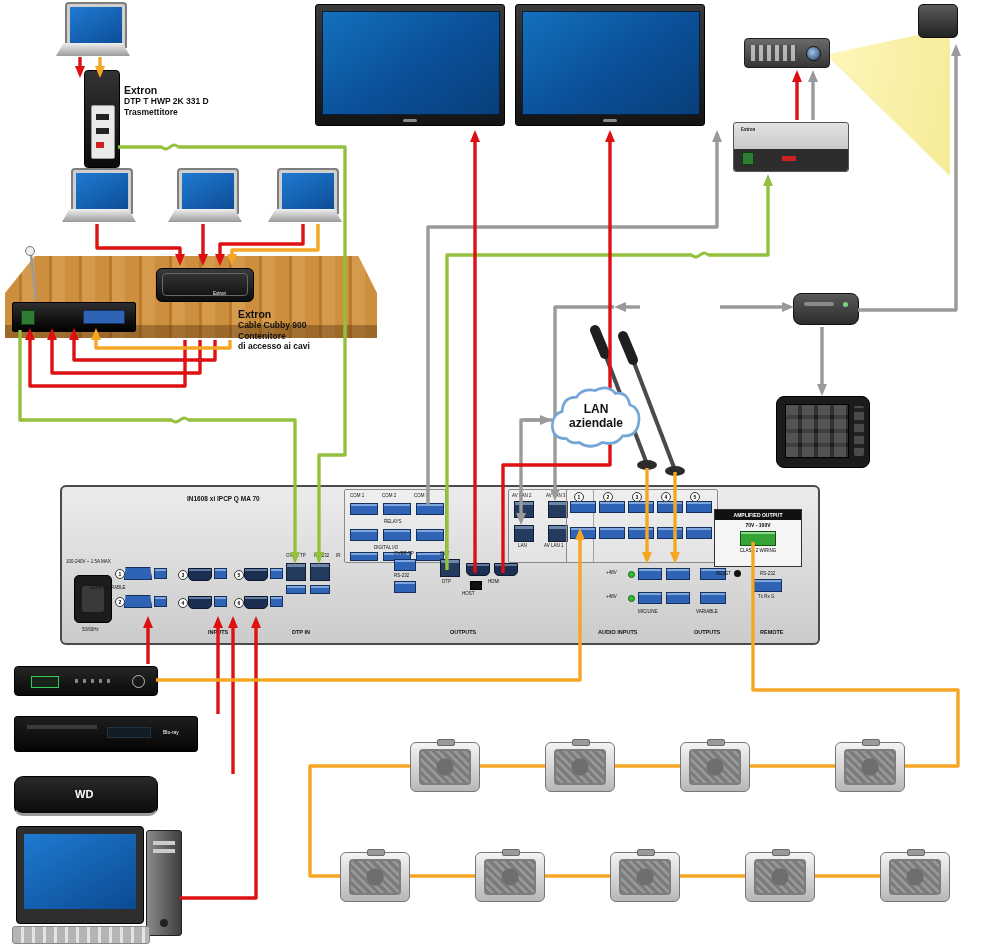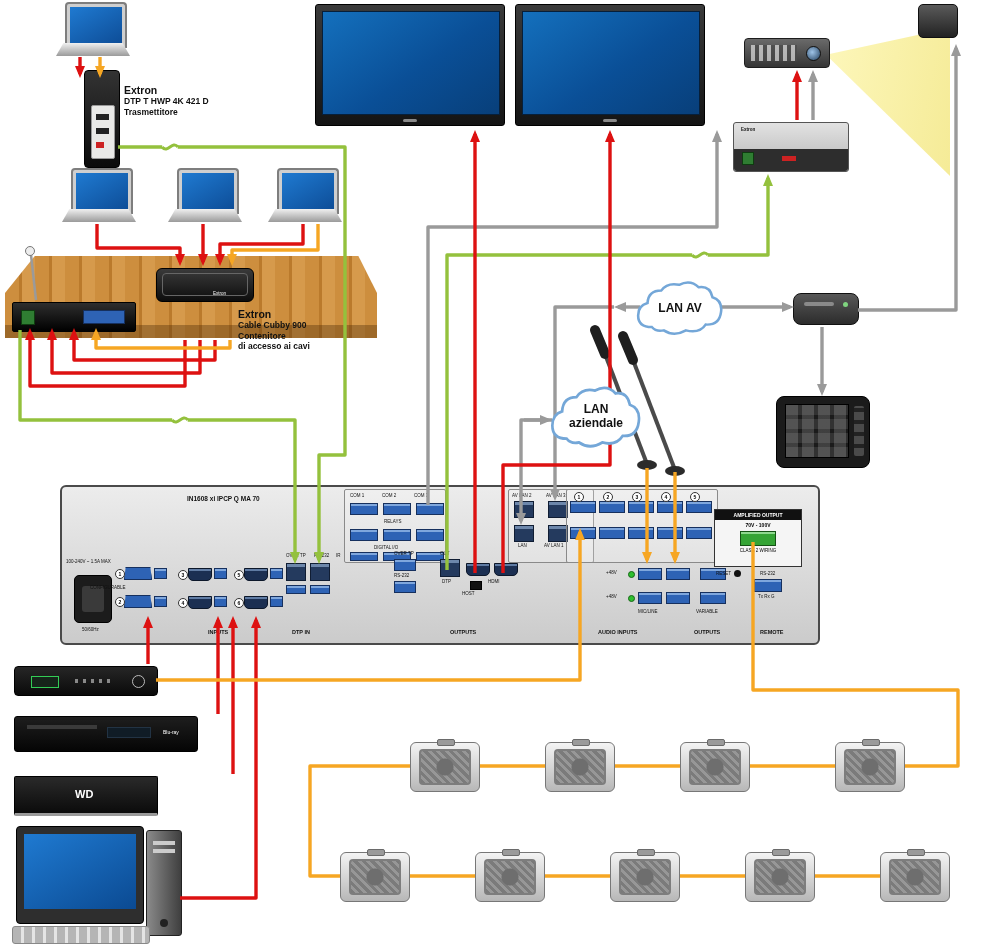--- a/index.html
+++ b/index.html
@@ -74,21 +74,21 @@
   .cloud .lab{position:absolute;left:0;width:100%;text-align:center;font-weight:bold;font-size:12px;color:#111;}
   .cbox{width:142px;height:28px;background:linear-gradient(#262626,#0a0a0a);border:1px solid #000;border-radius:4px;}
   .cbox .disp{position:absolute;left:16px;top:9px;width:26px;height:10px;background:#16241a;border:1px solid #3c5;}
   .cbox .pwr{position:absolute;right:12px;top:8px;width:11px;height:11px;border-radius:50%;border:1.5px solid #bbb;}
   .cbox .dots{position:absolute;left:60px;top:12px;width:40px;height:4px;
       background:repeating-linear-gradient(90deg,#888 0 3px,transparent 3px 8px);}
   .bray{width:182px;height:34px;background:linear-gradient(#1e1e1e,#050505);border:1px solid #000;border-radius:3px;}
   .bray .tray{position:absolute;left:12px;top:8px;width:70px;height:4px;background:#3a3a3a;}
   .bray .disp{position:absolute;left:92px;top:10px;width:42px;height:9px;background:#101c26;border:1px solid #234;}
   .wdbox{width:142px;height:36px;background:linear-gradient(#2a2a2a,#0b0b0b);border:1px solid #000;
-      border-radius:2px;border-bottom:3px solid #9a9a9a;}
+      border-radius:9px;border-bottom:3px solid #9a9a9a;}
   .pcmon{width:128px;height:98px;background:#2e2e2e;border:1px solid #000;border-radius:4px;
       padding:7px 7px 14px;box-sizing:border-box;}
   .pcmon .glass{width:100%;height:100%;background:linear-gradient(150deg,#1f7ad1,#0b4a92);}
   .kbd{width:136px;height:16px;background:#d8d8d8;border:1px solid #888;border-radius:3px;
       background-image:repeating-linear-gradient(90deg,#b5b5b5 0 8px,#e4e4e4 8px 11px);}
   .tower{width:34px;height:104px;background:linear-gradient(90deg,#8a8a8a,#3f3f3f);
       border:1px solid #222;border-radius:3px;}
   .tower .sl{position:absolute;left:6px;width:22px;height:4px;background:#ccc;}
   .tower .btn{position:absolute;left:13px;top:88px;width:8px;height:8px;border-radius:50%;background:#222;}
   .speaker{position:absolute;width:68px;height:48px;z-index:6;
@@ -161,21 +161,21 @@
   </div>
 
   <div class="dev wallplate" style="left:84px;top:70px;">
     <div class="face">
       <div class="slot" style="top:8px;"></div>
       <div class="slot" style="top:22px;"></div>
       <div class="slot" style="top:36px;width:8px;background:#c22;"></div>
     </div>
   </div>
   <div class="t s10" style="left:124px;top:84px;">Extron</div>
-  <div class="t s8" style="left:124px;top:97px;">DTP T HWP 4K 421 D</div>
+  <div class="t s8" style="left:124px;top:97px;">DTP T HWP 2K 331 D</div>
   <div class="t s8" style="left:124px;top:108px;">Trasmettitore</div>
 
   <div class="dev display" style="left:315px;top:4px;">
     <div class="glass"></div>
   </div>
   <div class="dev display" style="left:515px;top:4px;">
     <div class="glass"></div>
   </div>
 
   <div class="dev projector" style="left:744px;top:38px;">
@@ -191,26 +191,20 @@
 
   <div class="dev apdev" style="left:793px;top:293px;">
     <div class="slot"></div>
     <div class="led"></div>
   </div>
   <div class="dev touch" style="left:776px;top:396px;">
     <div class="tscreen"></div>
     <div class="tbtns"></div>
   </div>
 
-  <div class="cloud" style="left:633px;top:279px;width:94px;height:58px;">
-    <svg width="94" height="58" viewBox="0 0 110 70" preserveAspectRatio="none">
-      <path d="M22,58 Q6,58 6,44 Q6,32 17,29 Q18,14 33,14 Q40,4 54,7 Q67,0 77,10 Q90,8 93,22 Q105,26 103,40 Q101,56 85,55 Q78,66 62,62 Q48,70 36,62 Q27,64 22,58 Z" fill="#ffffff" stroke="#74a7d8" stroke-width="3"></path>
-    </svg>
-    <div class="lab" style="top:22px;">LAN AV</div>
-  </div>
   <div class="cloud" style="left:547px;top:384px;width:98px;height:66px;">
     <svg width="98" height="66" viewBox="0 0 110 70" preserveAspectRatio="none">
       <path d="M22,58 Q6,58 6,44 Q6,32 17,29 Q18,14 33,14 Q40,4 54,7 Q67,0 77,10 Q90,8 93,22 Q105,26 103,40 Q101,56 85,55 Q78,66 62,62 Q48,70 36,62 Q27,64 22,58 Z" fill="#ffffff" stroke="#74a7d8" stroke-width="3"></path>
     </svg>
     <div class="lab" style="top:18px;line-height:1.2;">
       <div>LAN</div>
       <div>aziendale</div>
     </div>
   </div>
 

